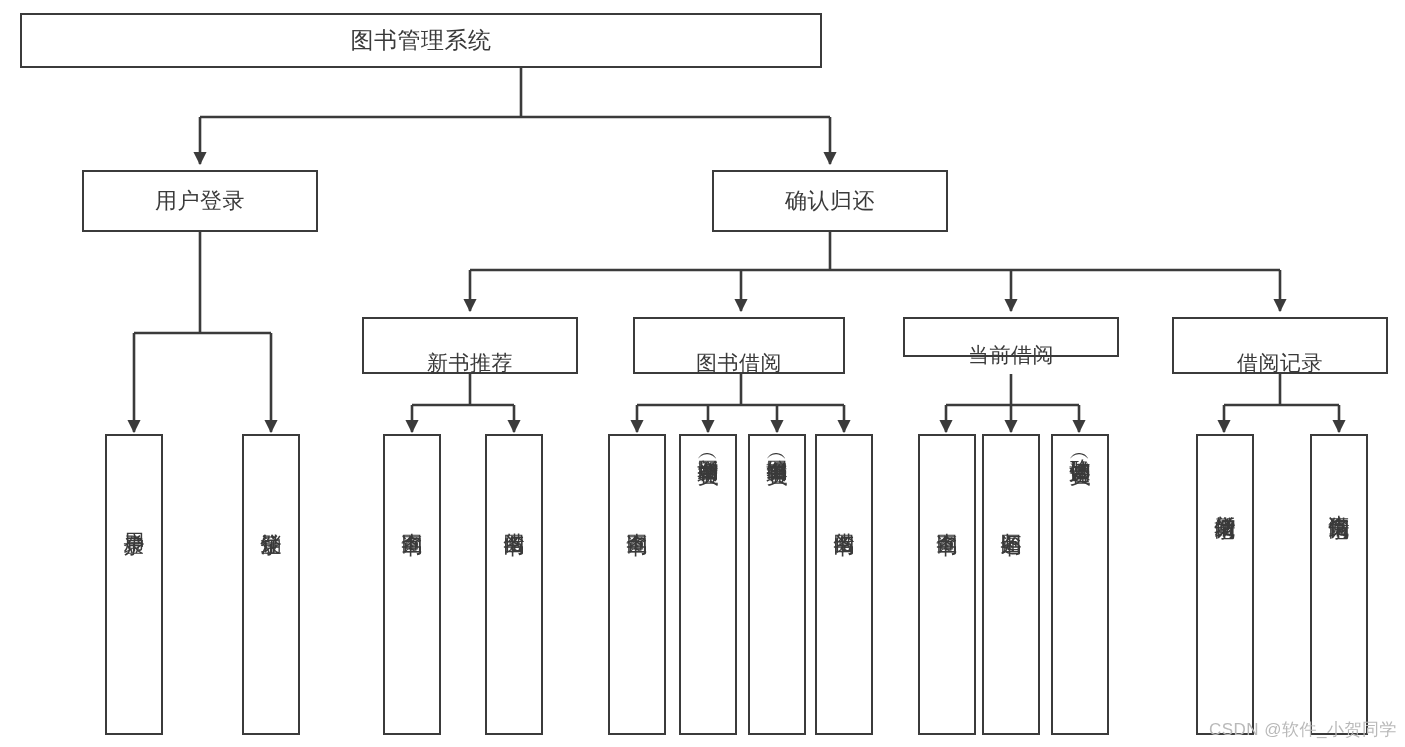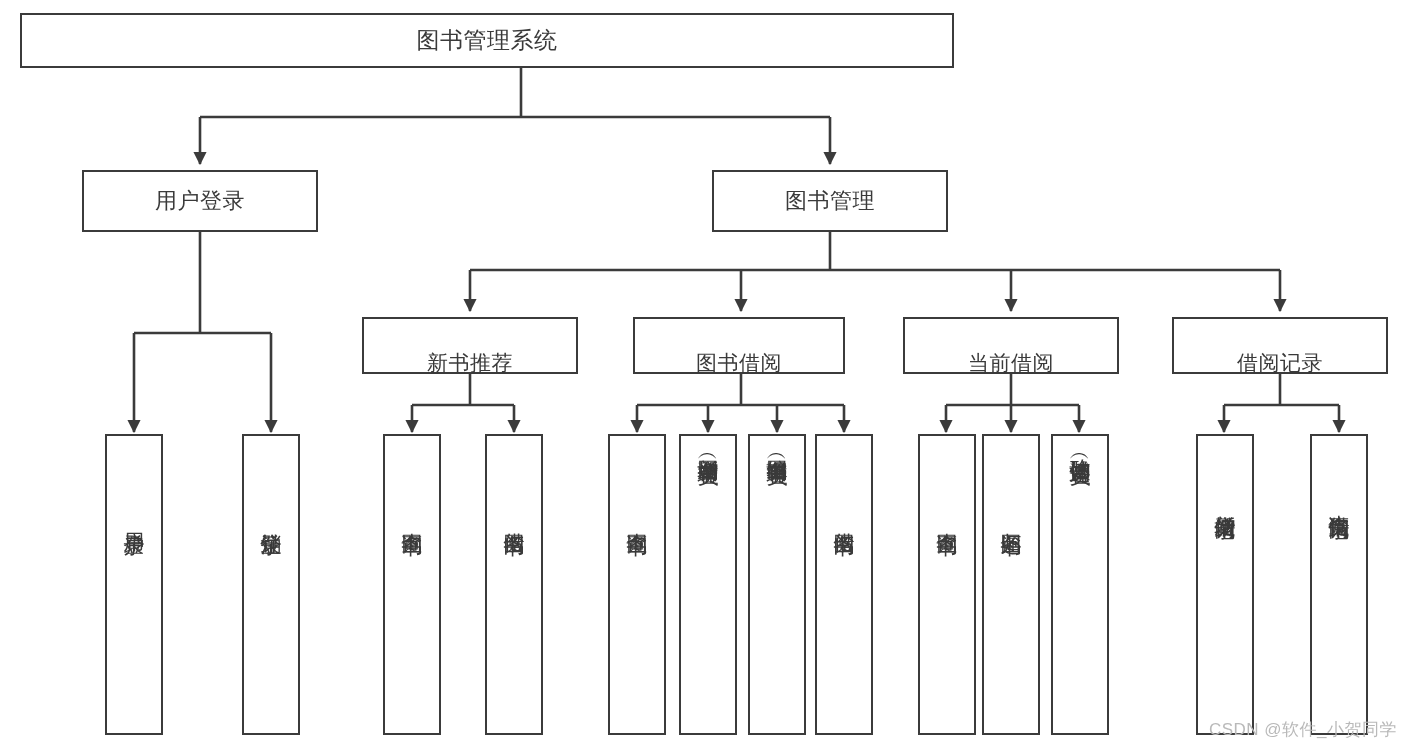--- a/index.html
+++ b/index.html
@@ -121,38 +121,38 @@
       <path d="M 1011 405 L 1011 432" marker-end="url(#arrow)"></path>
       <path d="M 1079 405 L 1079 432" marker-end="url(#arrow)"></path>
 
       <path d="M 1280 374 L 1280 405"></path>
       <path d="M 1224 405 L 1339 405"></path>
       <path d="M 1224 405 L 1224 432" marker-end="url(#arrow)"></path>
       <path d="M 1339 405 L 1339 432" marker-end="url(#arrow)"></path>
     </g>
   </svg>
 
-  <div class="node root" style="left:20px; top:13px; width:934px; height:55px;">
+  <div class="node root" style="left:20px; top:13px; width:802px; height:55px;">
     <span class="label">图书管理系统</span>
   </div>
 
   <div class="node lvl2" style="left:82px; top:170px; width:236px; height:62px;">
     <span class="label">用户登录</span>
   </div>
   <div class="node lvl2" style="left:712px; top:170px; width:236px; height:62px;">
-    <span class="label">图书管理</span>
+    <span class="label">确认归还</span>
   </div>
 
   <div class="node lvl3" style="left:362px; top:317px; width:216px; height:57px;">
     <span class="label">新书推荐</span>
   </div>
   <div class="node lvl3" style="left:633px; top:317px; width:212px; height:57px;">
     <span class="label">图书借阅</span>
   </div>
-  <div class="node lvl3" style="left:903px; top:317px; width:216px; height:57px;">
+  <div class="node lvl3" style="left:903px; top:317px; width:216px; height:40px;">
     <span class="label">当前借阅</span>
   </div>
   <div class="node lvl3" style="left:1172px; top:317px; width:216px; height:57px;">
     <span class="label">借阅记录</span>
   </div>
 
   <div class="node leaf mid" style="left:105px; top:434px; width:58px; height:301px;">
     <span class="label">用户登录</span>
   </div>
   <div class="node leaf mid" style="left:242px; top:434px; width:58px; height:301px;">

